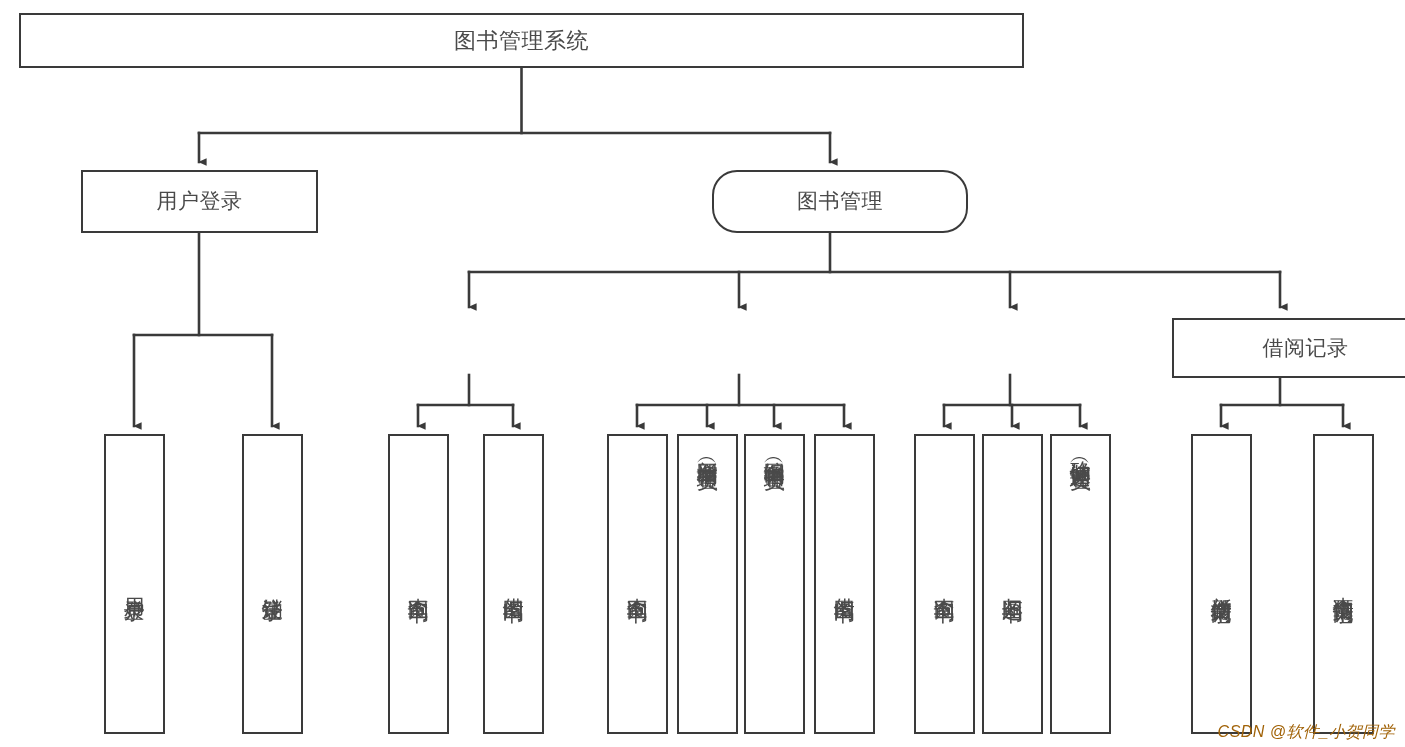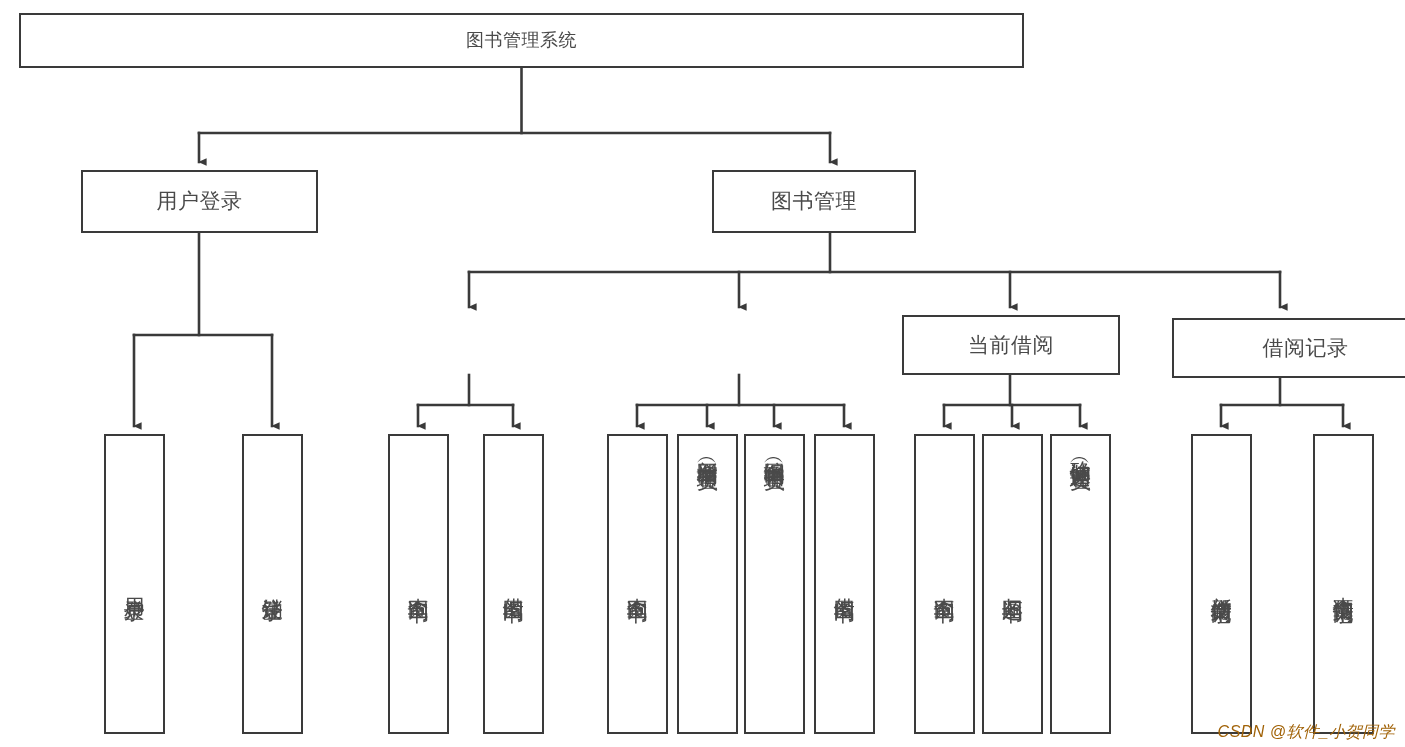--- a/index.html
+++ b/index.html
@@ -33,21 +33,21 @@
     display: flex;
     align-items: center;
     justify-content: center;
     color: #4a4a4a;
     font-size: 21px;
     line-height: 1.25;
     letter-spacing: 0.5px;
     z-index: 2;
   }
   .node.root {
-    font-size: 18px;
+    font-size: 22px;
   }
   .node .label {
     display: block;
     text-align: center;
     white-space: nowrap;
   }
   
   .node.leaf {
     padding: 8px 0;
     align-items: flex-start;
@@ -132,27 +132,24 @@
     </g>
   </svg>
 
   <div class="node root" style="left:19px; top:13px; width:1005px; height:55px;">
     <span class="label">图书管理系统</span>
   </div>
 
   <div class="node" style="left:81px; top:170px; width:237px; height:63px;">
     <span class="label">用户登录</span>
   </div>
-  <div class="node" style="left:712px; top:170px; width:204px; height:63px;">
+  <div class="node" style="left:712px; top:170px; width:256px; height:63px;border-radius:25px;">
     <span class="label">图书管理</span>
   </div>
 
-  <div class="node" style="left:902px; top:315px; width:218px; height:60px;">
-    <span class="label">当前借阅</span>
-  </div>
   <div class="node" style="left:1172px; top:318px; width:255px; height:60px;padding-left:12px;">
     <span class="label">借阅记录</span>
   </div>
 
   <div class="node leaf center-v" style="left:104px; top:434px; width:61px; height:300px;">
     <span class="label">用户登录</span>
   </div>
   <div class="node leaf center-v" style="left:242px; top:434px; width:61px; height:300px;">
     <span class="label">注销登录</span>
   </div>

